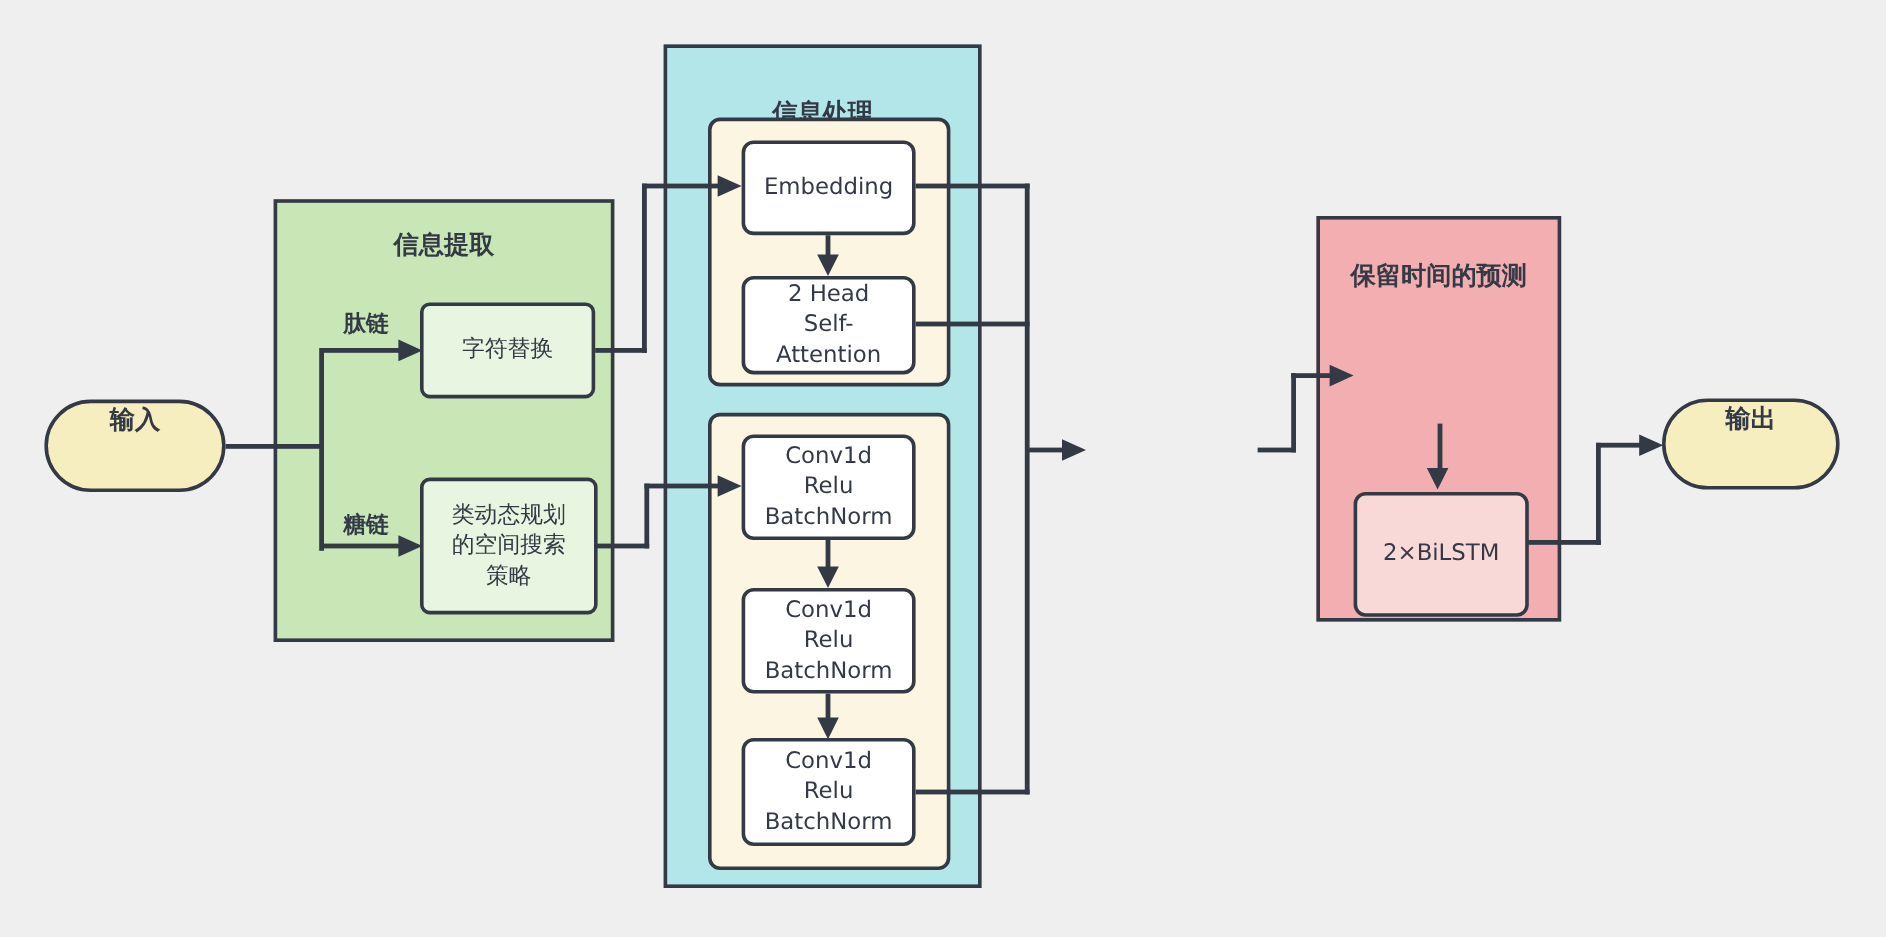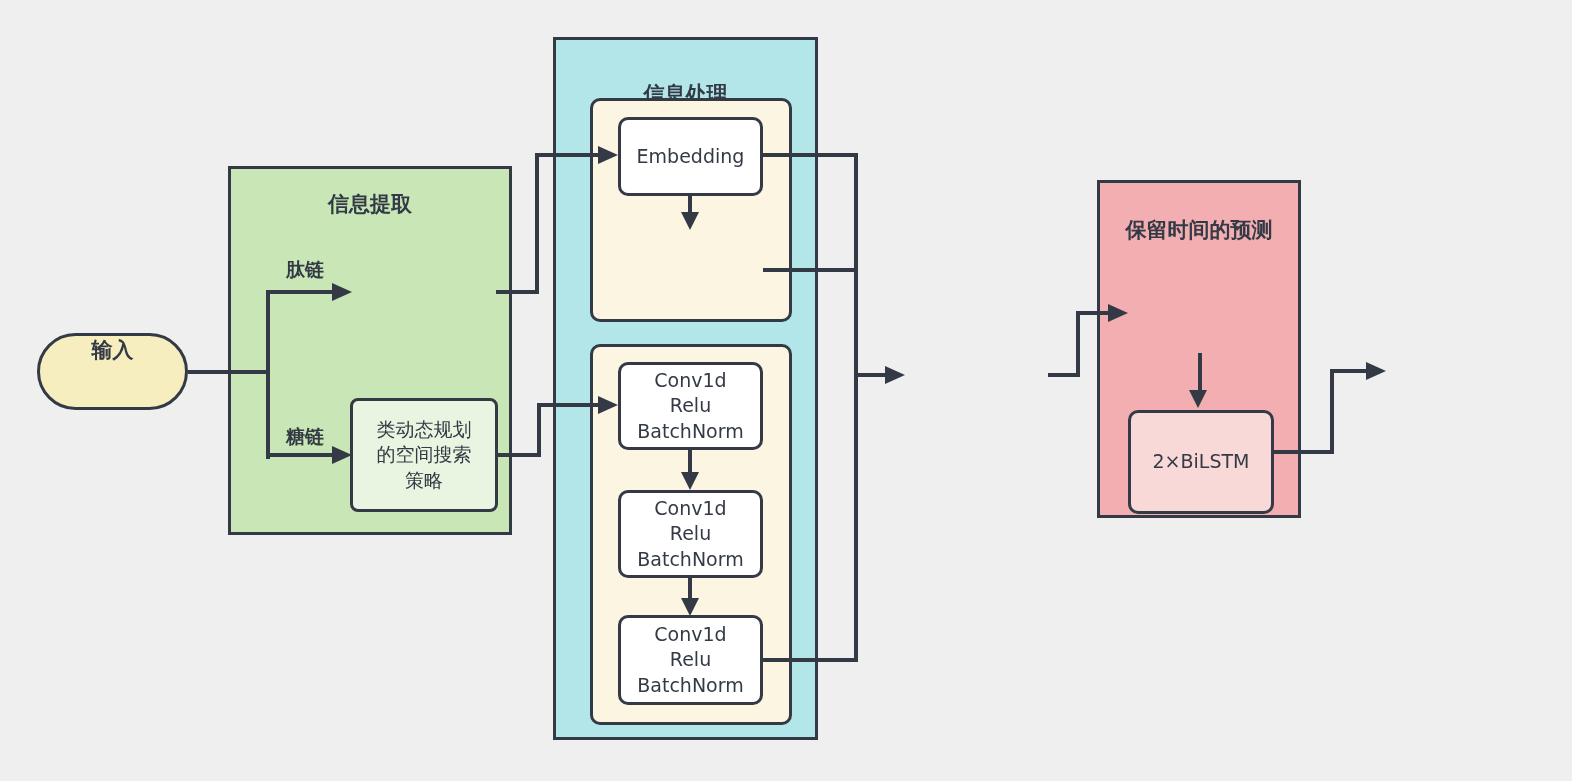--- a/index.html
+++ b/index.html
@@ -35,32 +35,43 @@
     <div class="grouptitle" style="top:33px;">保留时间的预测</div>
   </div>
 
   <div class="abs roundbox" style="left:590px;top:98px;width:202px;height:224px;background:var(--processing-inner-fill);"></div>
   <div class="abs roundbox" style="left:590px;top:344px;width:202px;height:381px;background:var(--processing-inner-fill);"></div>
 
   <div class="abs pill" style="left:37px;top:333px;width:151px;height:77px;">
     <span>输入</span>
   </div>
 
+  <div class="abs pill" style="left:1385px;top:332px;width:148px;height:76px;">
+    <span>输出</span>
+  </div>
 
   <div class="branchlabel" style="left:286px;top:257px;">肽链</div>
+  <div class="abs roundbox" style="left:350px;top:252px;width:146px;height:80px;background:var(--extraction-inner-fill);border-radius:8px;">
+    <span class="boxtext">字符替换</span>
+  </div>
 
   <div class="branchlabel" style="left:286px;top:424px;">糖链</div>
   <div class="abs roundbox" style="left:350px;top:398px;width:148px;height:114px;background:var(--extraction-inner-fill);border-radius:8px;">
     <span class="boxtext">类动态规划
 的空间搜索
 策略</span>
   </div>
 
   <div class="abs roundbox" style="left:618px;top:117px;width:145px;height:79px;background:var(--node-fill);">
     <span class="boxtext">Embedding</span>
+  </div>
+  <div class="abs roundbox" style="left:618px;top:230px;width:145px;height:82px;background:var(--node-fill);">
+    <span class="boxtext">2 Head
+Self-
+Attention</span>
   </div>
 
   <div class="abs roundbox" style="left:618px;top:362px;width:145px;height:88px;background:var(--node-fill);">
     <span class="boxtext">Conv1d
 Relu
 BatchNorm</span>
   </div>
   <div class="abs roundbox" style="left:618px;top:490px;width:145px;height:88px;background:var(--node-fill);">
     <span class="boxtext">Conv1d
 Relu

